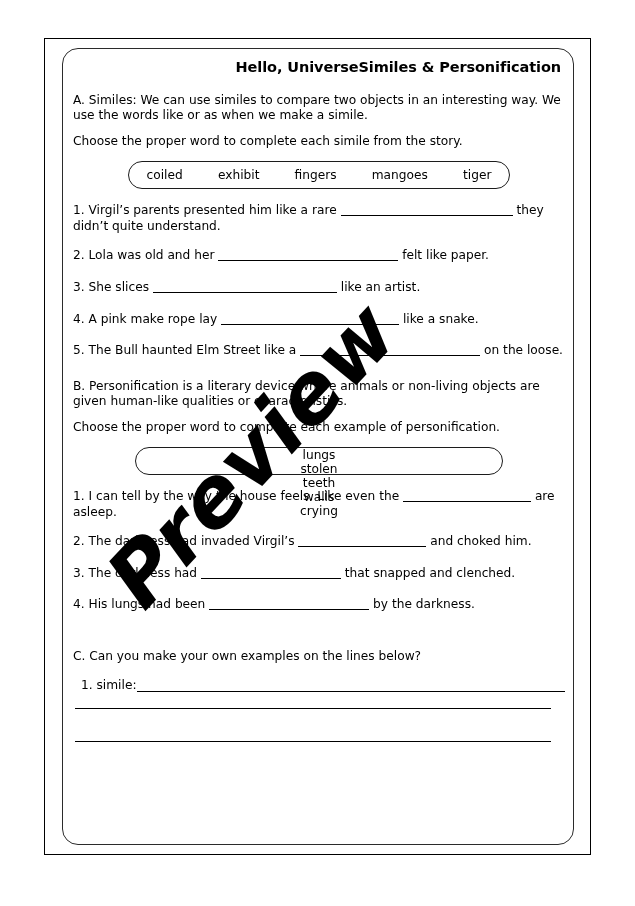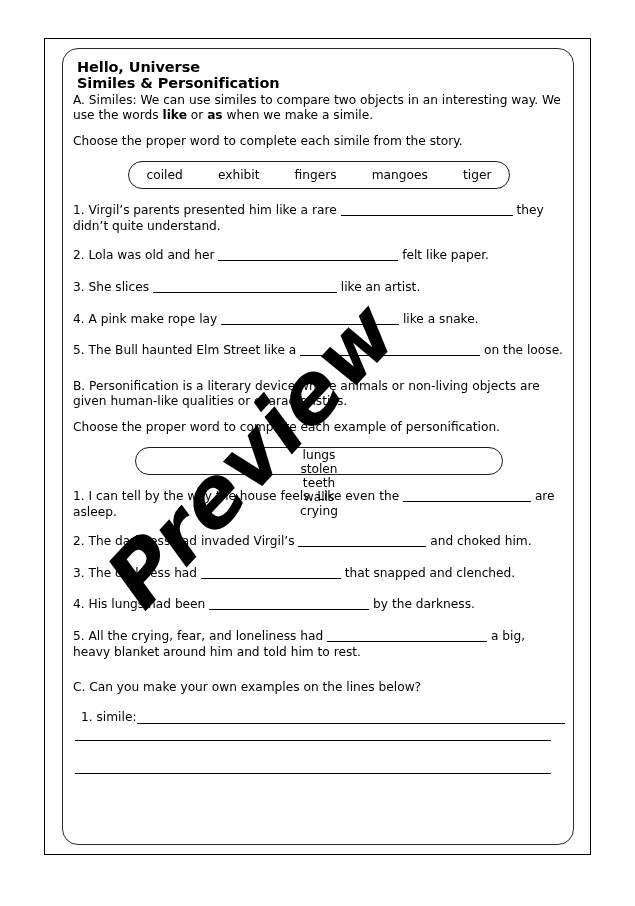--- a/index.html
+++ b/index.html
@@ -46,37 +46,36 @@
   #header {
     position: absolute;
     left: 14px; top: 10px;
     width: 484px;
     display: flex;
     justify-content: flex-end;
     align-items: baseline;
     font-weight: bold;
     font-size: 14.5px;
     letter-spacing: -0.1px;
-    flex-direction: column;
   }
   #header .title-right { text-align: right; }
 
   
   #content {
     position: absolute;
     left: 10px; top: 44px;
     width: 492px;
   }
   .para {
     font-size: 12.2px;
     line-height: 15.4px;
     margin: 0 0 0 0;
     padding: 0 4px 0 0;
   }
-  .para b { font-weight: bold; }
+  .para b { font-weight: normal; }
   .gap-10 { height: 10px; }
   .gap-12 { height: 12px; }
   .gap-14 { height: 14px; }
   .gap-16 { height: 16px; }
   .gap-20 { height: 20px; }
 
   
   .wordbank {
     border: 1.1px solid #1c1c1c;
     border-radius: 999px;
@@ -272,26 +271,20 @@
 
       <div class="q">
         <span>4.</span>
         <span>His lungs had been</span>
         <span class="blank" style="width:160px"></span>
         <span>by the darkness.</span>
       </div>
 
       <div class="gap-16"></div>
 
-      <div class="q">
-        <span>5.</span>
-        <span>All the crying, fear, and loneliness had</span>
-        <span class="blank" style="width:160px"></span>
-        <span>a big, heavy blanket around him and told him to rest.</span>
-      </div>
 
       <div class="gap-20"></div>
 
       <div class="para">C. Can you make your own examples on the lines below?</div>
 
       <div class="gap-14"></div>
 
       <div class="crow">
         <span class="clabel">1. simile:</span>
         <span class="fill"></span>

